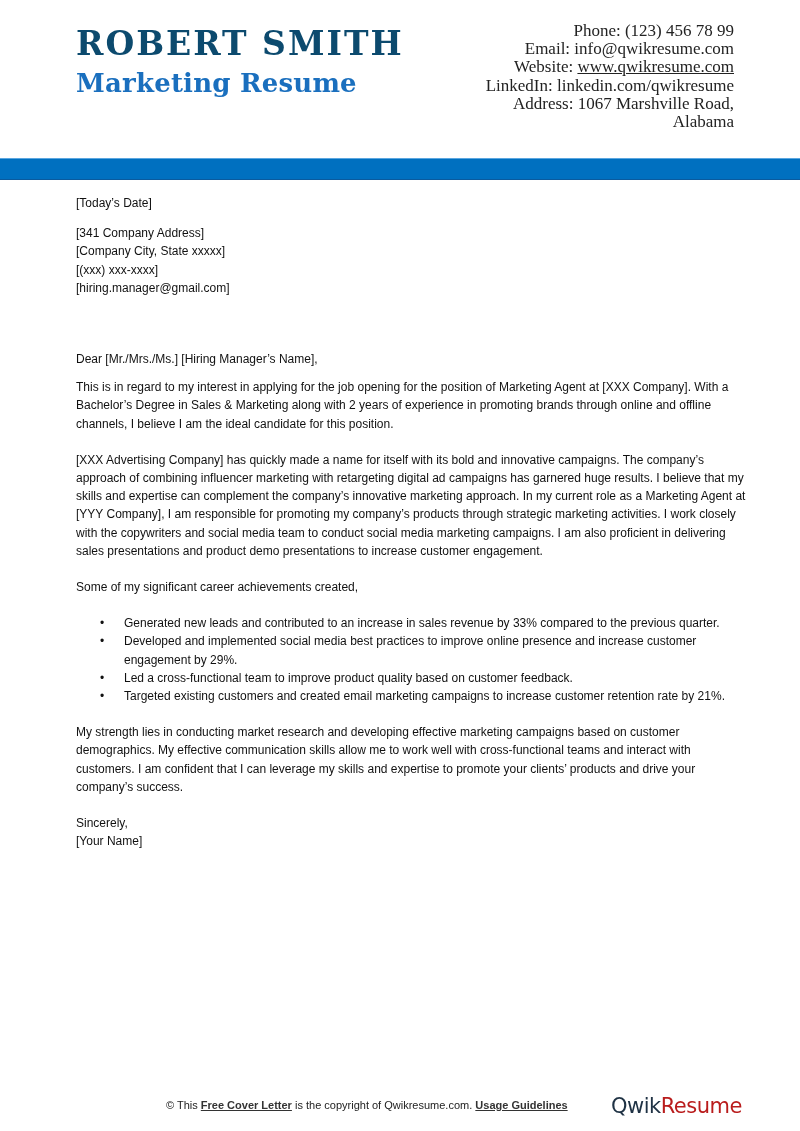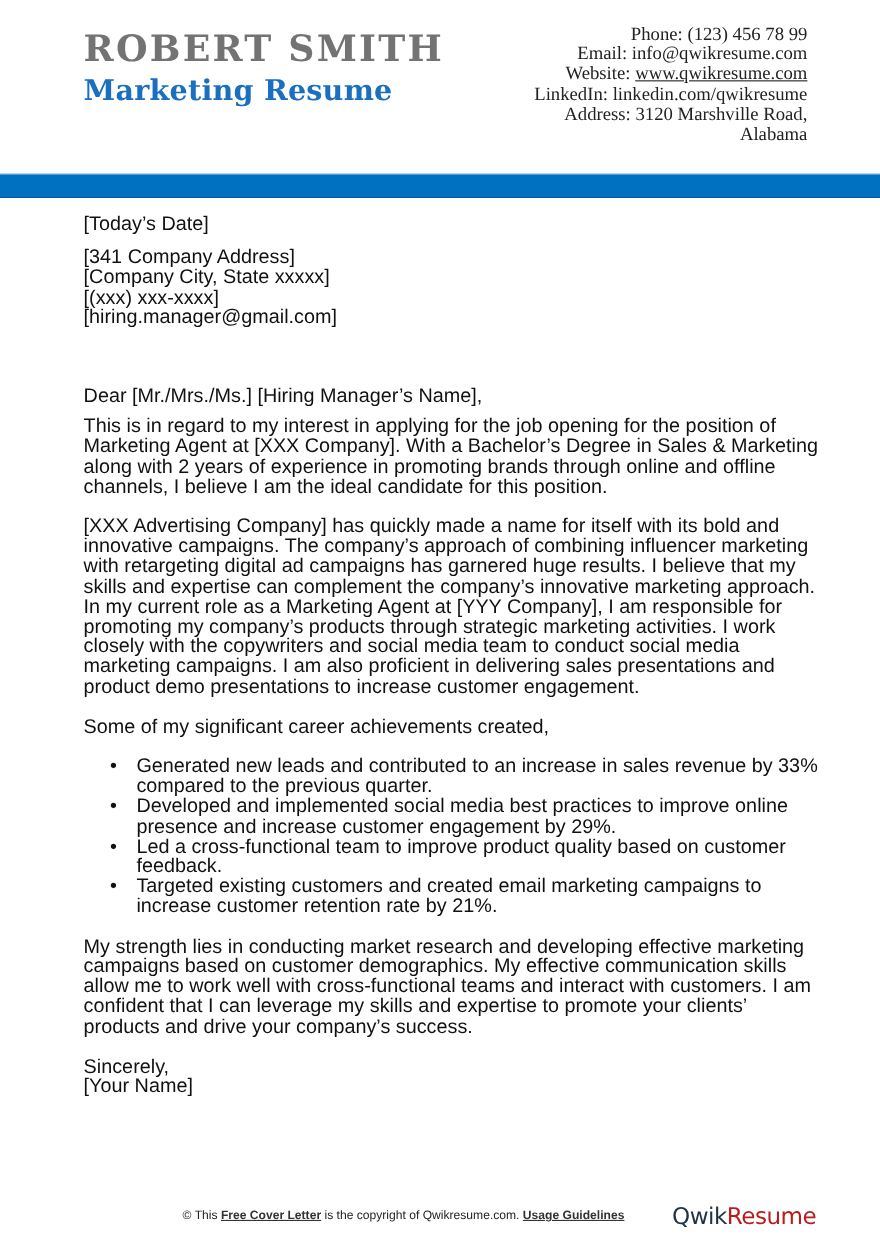--- a/index.html
+++ b/index.html
@@ -1,23 +1,23 @@
 <!DOCTYPE html>
 <html><head>
 <meta charset="utf-8">
 <style>
   html, body { margin: 0; padding: 0; background: #ffffff; }
   body { width: 800px; height: 1131px; position: relative; overflow: hidden; color: #000; }
   .header { position: absolute; left: 0; top: 0; width: 800px; height: 158px; }
-  .name { position: absolute; left: 76px; top: 24px; font-family: "DejaVu Serif", serif; font-weight: bold; font-size: 33px; letter-spacing: 2px; color: #737373; line-height: 40px; }
+  .name { position: absolute; left: 76px; top: 24px; font-family: "DejaVu Serif", serif; font-weight: bold; font-size: 33px; letter-spacing: 2px; color: #0c4a6e; line-height: 40px; }
   .role { position: absolute; left: 76px; top: 66px; font-family: "DejaVu Serif", serif; font-weight: bold; font-size: 26px; color: #1a6fbe; line-height: 34px; letter-spacing: 0.2px; }
   .contact { position: absolute; right: 66px; top: 22px; text-align: right; font-family: "Liberation Serif", serif; font-size: 17px; line-height: 18.2px; color: #222; }
   .contact .link { text-decoration: underline; color: #222; }
   .band { position: absolute; left: 0; top: 158px; width: 800px; height: 22px; background: #0070c0; border-top: 1px solid #5aa6e0; border-bottom: 1px solid #0a5a9e; box-sizing: border-box; }
-  .body { position: absolute; left: 76px; top: 194px; width: 670px; font-family: "Liberation Sans", sans-serif; font-size: 18px; line-height: 18.2px; color: #111; }
+  .body { position: absolute; left: 76px; top: 194px; width: 670px; font-family: "Liberation Sans", sans-serif; font-size: 12px; line-height: 18.2px; color: #111; }
   .body p { margin: 0; }
   .date { margin-bottom: 12px !important; }
   .addr-block { margin-bottom: 53px; }
   .salutation { margin-bottom: 10px !important; }
   .para { margin-bottom: 18px !important; }
   ul.bullets { margin: 0 0 18px 0; padding: 0 0 0 48px; list-style: none; }
   ul.bullets li { position: relative; }
   ul.bullets li::before { content: "\2022"; position: absolute; left: -24px; top: 0; }
   .closing { margin-top: 0; }
   .footer { position: absolute; left: 0; top: 1094px; width: 800px; height: 30px; }
@@ -31,21 +31,21 @@
 <body>
 
 <div class="header">
   <div class="name">ROBERT SMITH</div>
   <div class="role">Marketing Resume</div>
   <div class="contact">
     <div><span>Phone:</span> <span>(123) 456 78 99</span></div>
     <div><span>Email:</span> <span>info@qwikresume.com</span></div>
     <div><span>Website:</span> <span class="link">www.qwikresume.com</span></div>
     <div><span>LinkedIn:</span> <span>linkedin.com/qwikresume</span></div>
-    <div><span>Address:</span> <span>3120 Marshville Road,</span></div>
+    <div><span>Address:</span> <span>1067 Marshville Road,</span></div>
     <div>Alabama</div>
   </div>
 </div>
 
 <div class="band"></div>
 
 <div class="body">
   <p class="date">[Today’s Date]</p>
   <div class="addr-block">
     <p>[341 Company Address]</p>

